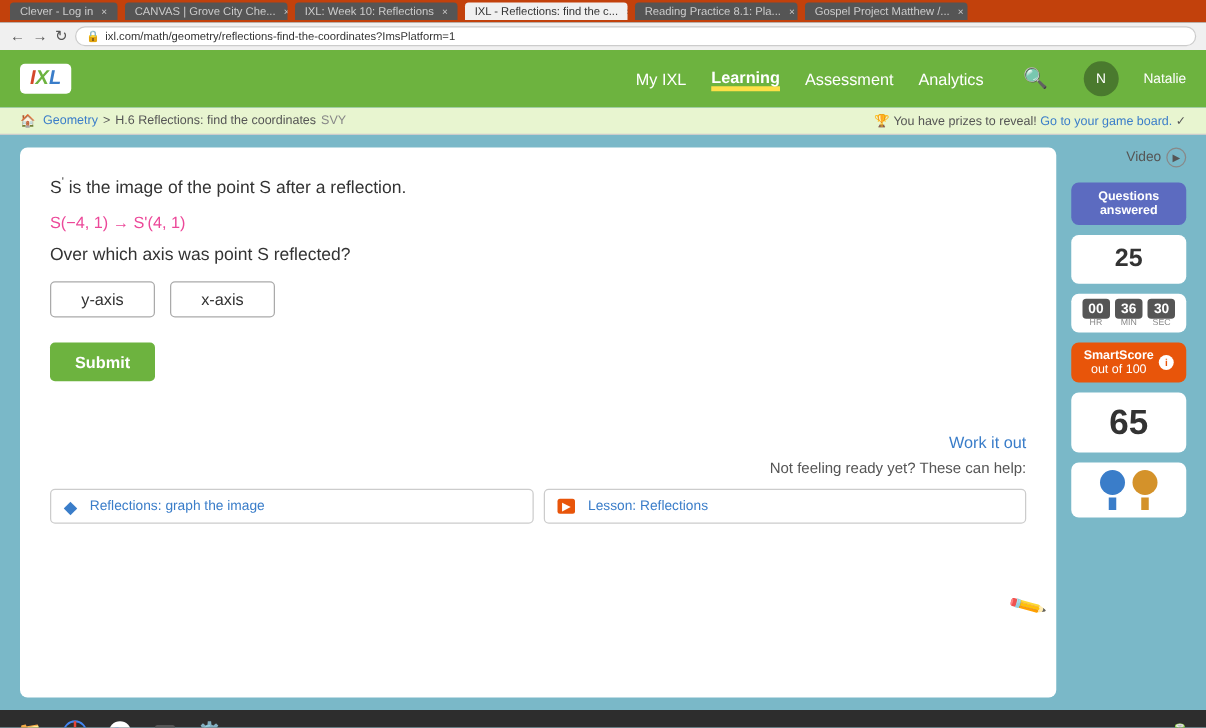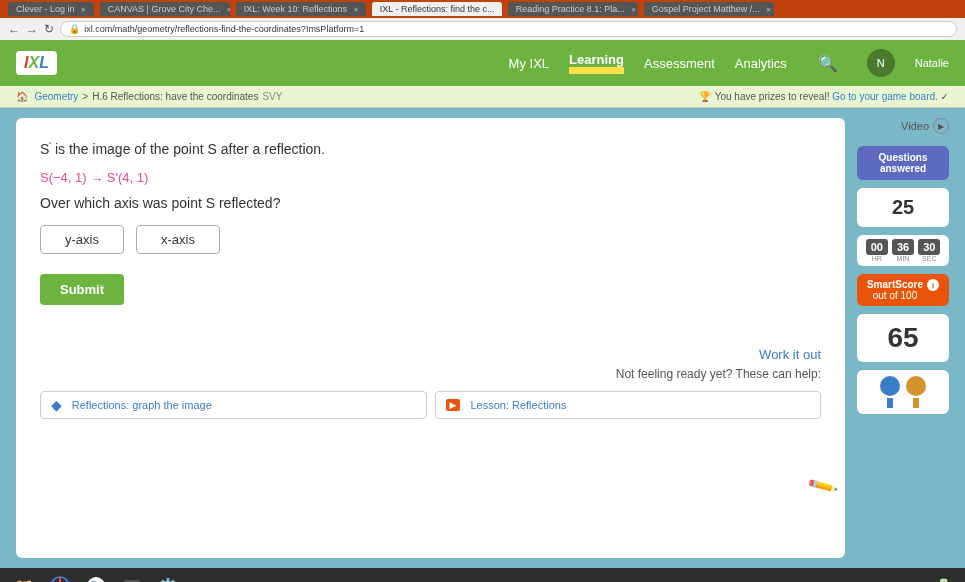--- a/index.html
+++ b/index.html
@@ -14,21 +14,21 @@
     .address-bar-row { background: #f0f0f0; height: 22px; display: flex; align-items: center; padding: 0 8px; gap: 6px; }
     .nav-btn { font-size: 12px; color: #555; cursor: pointer; }
     .address-bar { flex: 1; background: white; border: 1px solid #ccc; border-radius: 10px; height: 16px; padding: 0 8px; font-size: 9px; color: #333; display: flex; align-items: center; }
 
     
     .ixl-header { background: #6db33f; height: 46px; display: flex; align-items: center; padding: 0 16px; gap: 24px; }
     .ixl-logo { background: white; border-radius: 4px; padding: 3px 8px; font-weight: bold; font-size: 16px; color: #6db33f; font-style: italic; }
     .ixl-logo span { color: #d4472a; }
     .header-nav { display: flex; gap: 20px; margin-left: auto; align-items: center; }
     .header-nav a { color: white; text-decoration: none; font-size: 13px; }
-    .header-nav a.active { font-weight: bold; border-bottom: 7px solid #fde047; }
+    .header-nav a.active { font-weight: bold; border-bottom: 4px solid #fde047; }
     .header-search { color: white; font-size: 16px; margin-left: 12px; cursor: pointer; }
     .header-avatar { background: #4a7a2e; border-radius: 50%; width: 28px; height: 28px; display: flex; align-items: center; justify-content: center; color: white; font-size: 11px; margin-left: 8px; }
 
     
     .breadcrumb-bar { background: #e8f5d0; height: 22px; display: flex; align-items: center; padding: 0 16px; font-size: 10px; color: #555; border-bottom: 1px solid #ccc; }
     .breadcrumb-bar a { color: #3a7dc9; text-decoration: none; }
     .breadcrumb-bar .sep { margin: 0 4px; }
     .prize-msg { margin-left: auto; font-size: 10px; color: #555; }
     .prize-msg a { color: #3a7dc9; }
 
@@ -64,21 +64,21 @@
 
     .score-number { font-size: 20px; font-weight: bold; color: #333; text-align: center; padding: 8px 0; background: white; border-radius: 6px; margin: 0; }
 
     .time-elapsed { background: #5c6bc0; border-radius: 6px; padding: 5px 8px; text-align: center; color: white; font-size: 10px; font-weight: bold; }
 
     .timer-display { background: white; border-radius: 6px; padding: 4px 6px; display: flex; gap: 4px; align-items: center; justify-content: center; }
     .timer-box { background: #555; color: white; border-radius: 3px; padding: 2px 5px; font-size: 11px; font-weight: bold; }
     .timer-label { font-size: 7px; color: #888; text-align: center; }
     .timer-unit { display: flex; flex-direction: column; align-items: center; }
 
-    .smart-score { background: #e8550a; border-radius: 6px; padding: 5px 8px; text-align: center; color: white; font-size: 10px; font-weight: bold; display: flex; justify-content: center; gap: 4px; }
+    .smart-score { background: #e8550a; border-radius: 6px; padding: 5px 8px; text-align: center; color: white; font-size: 10px; font-weight: bold; display: flex; align-items: center; justify-content: center; gap: 4px; }
     .info-circle { width: 12px; height: 12px; border-radius: 50%; background: white; color: #e8550a; font-size: 8px; font-weight: bold; display: flex; align-items: center; justify-content: center; }
 
     .smart-score-num { font-size: 28px; font-weight: bold; color: #333; text-align: center; padding: 8px 0; background: white; border-radius: 6px; }
 
     .medals { display: flex; justify-content: center; gap: 6px; padding: 6px; background: white; border-radius: 6px; }
 
     
     .taskbar { background: #2d2d2d; height: 36px; display: flex; align-items: center; padding: 0 12px; gap: 12px; }
     .taskbar-icon { width: 24px; height: 24px; display: flex; align-items: center; justify-content: center; font-size: 16px; cursor: pointer; }
 
@@ -136,21 +136,21 @@
     <span class="header-search">🔍</span>
     <div class="header-avatar">N</div>
     <span style="color:white;font-size:11px;">Natalie</span>
   </nav>
 </div>
 
 <div class="breadcrumb-bar">
   <span style="color:#888; margin-right:6px;">🏠</span>
   <a href="#">Geometry</a>
   <span class="sep">&gt;</span>
-  <span>H.6 Reflections: have the coordinates</span>
+  <span>H.6 Reflections: find the coordinates</span>
   <span style="color:#888; margin-left:4px;">SVY</span>
   <div class="prize-msg">
     <span>🏆 </span>
     <span>You have prizes to reveal!</span>
     <a href="#">Go to your game board.</a>
     <span> ✓</span>
   </div>
 </div>
 
 <div class="main-area">

